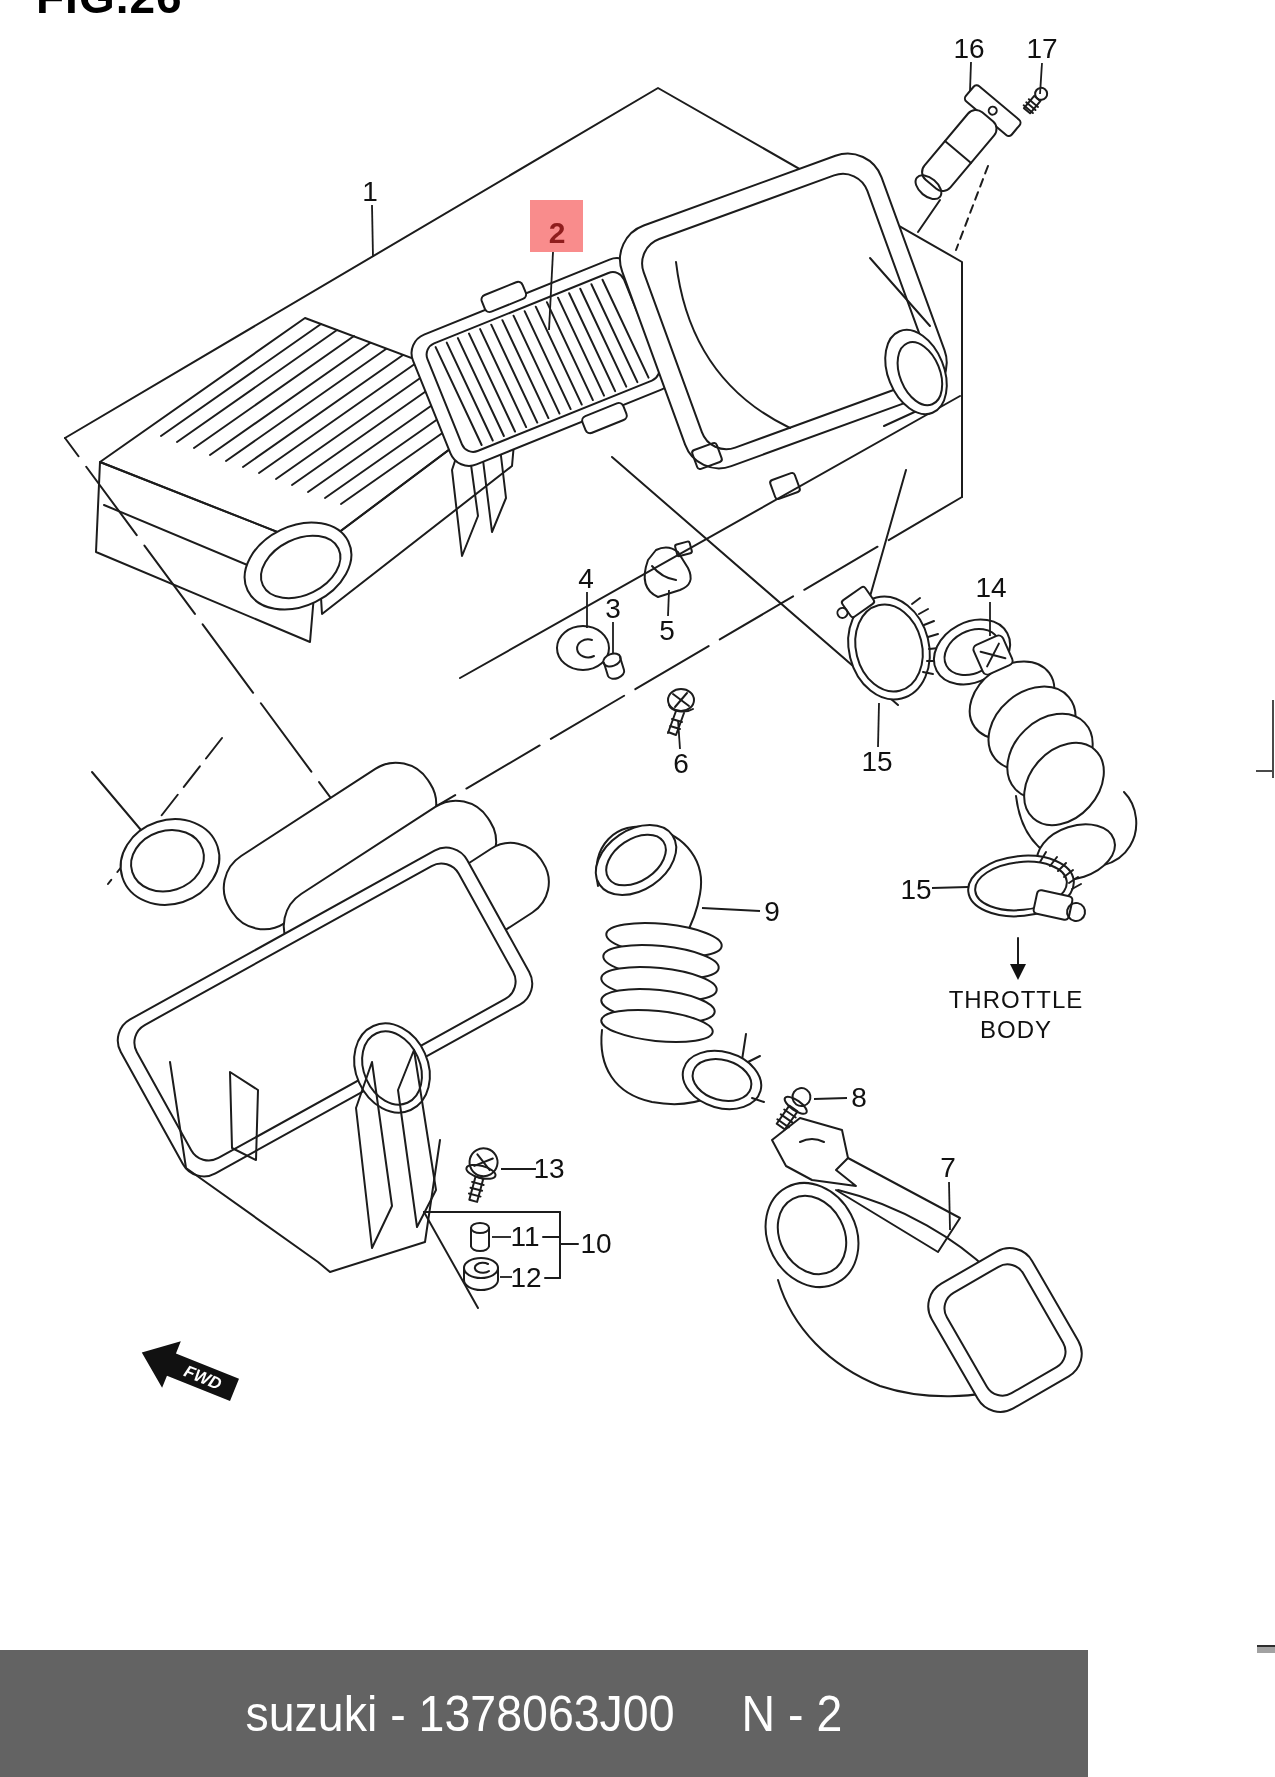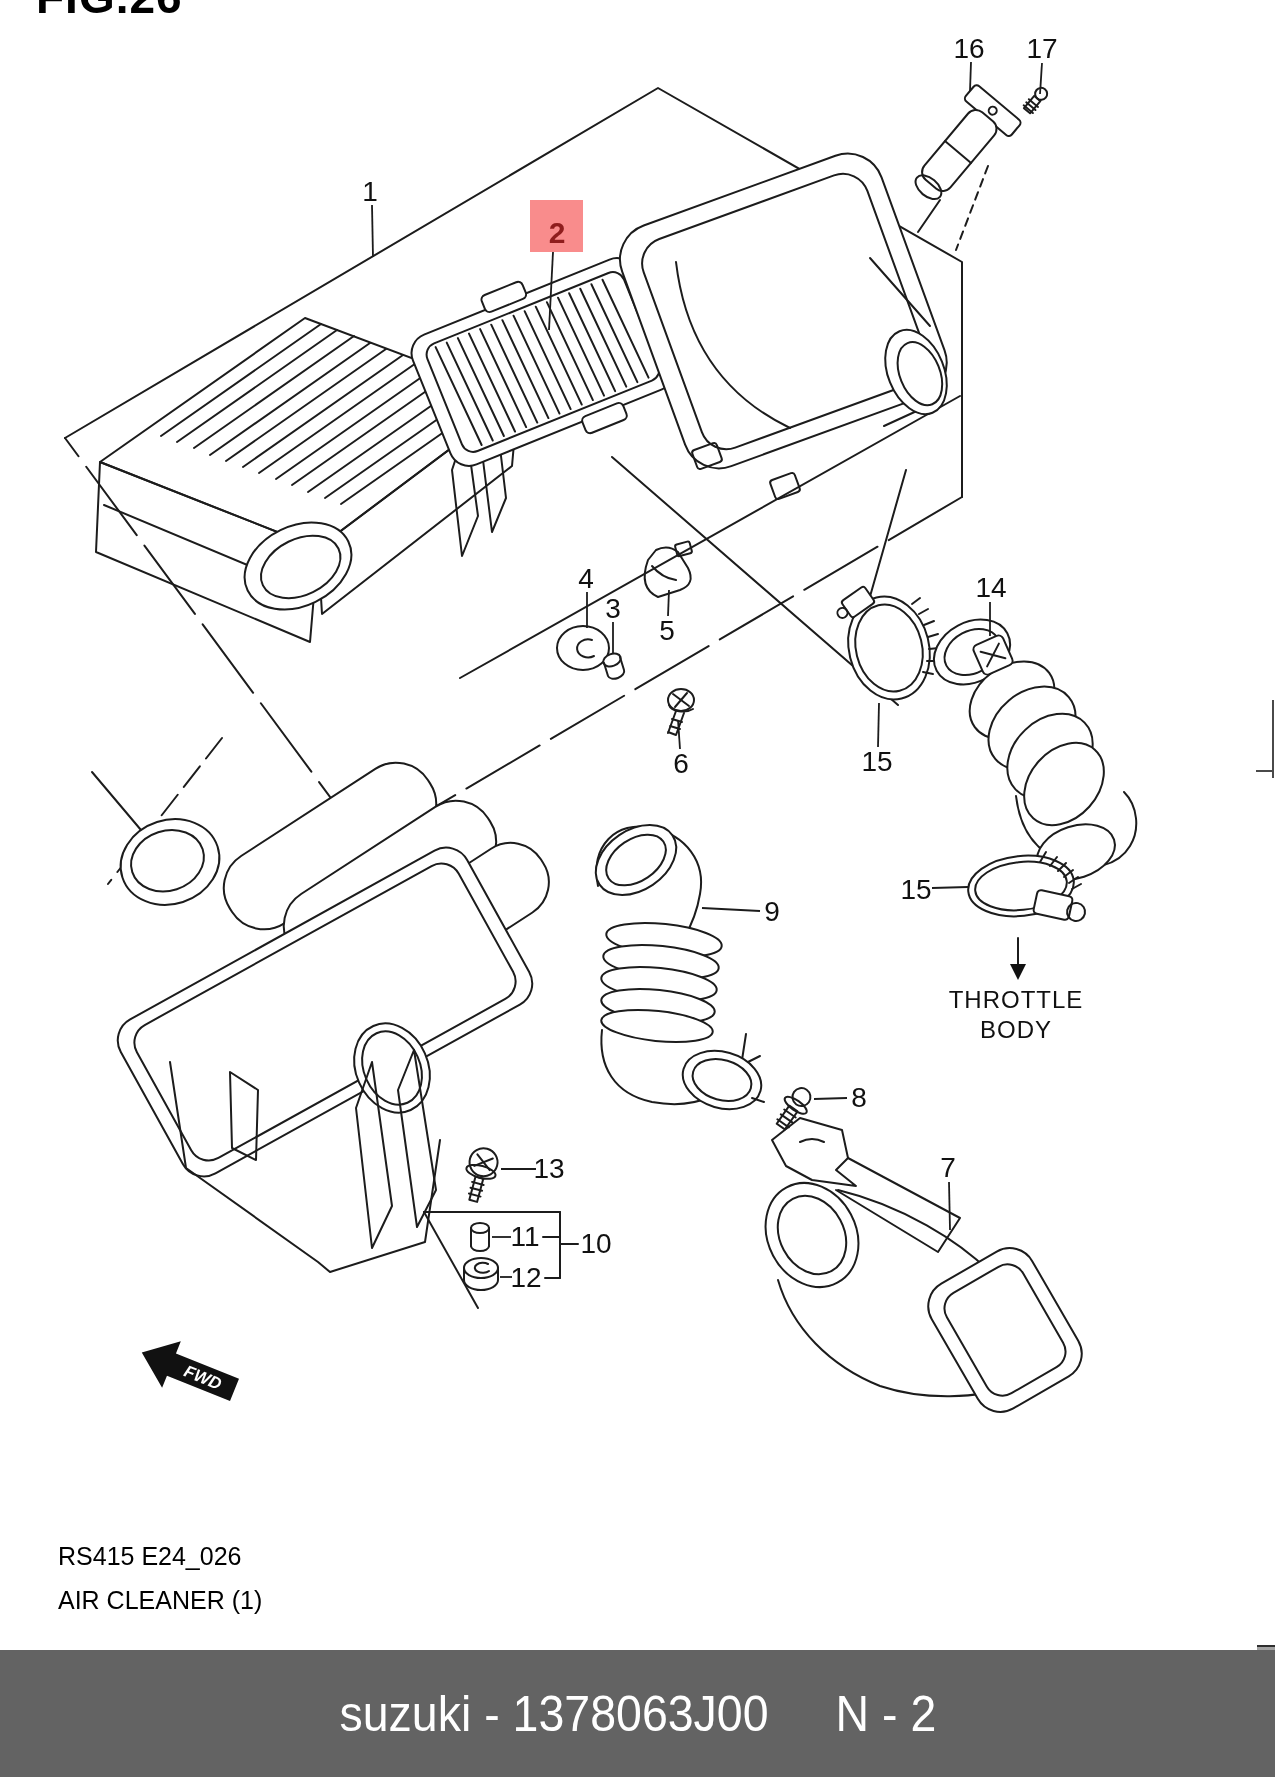--- a/index.html
+++ b/index.html
@@ -11,21 +11,21 @@
   .art path,.art line,.art rect,.art ellipse,.art circle,.art polygon,.art polyline{
       fill:none;stroke:#1c1c1c;stroke-width:2;stroke-linecap:round;stroke-linejoin:round;}
   .art .wfill{fill:#ffffff;}
   .art .bfill{fill:#111;stroke:none;}
   .callout{font-size:28px;fill:#111;text-anchor:middle;}
   .callout-hl{font-size:30px;fill:#8F1D1D;text-anchor:middle;font-weight:bold;}
   .ann{font-size:24px;fill:#111;text-anchor:middle;letter-spacing:1px;}
   .fwd-txt{font-size:17px;fill:#fff;font-style:italic;font-weight:bold;text-anchor:middle;}
   .leader{stroke:#1c1c1c;stroke-width:1.8;fill:none;}
   #caption{position:absolute;left:58px;top:1534px;line-height:44px;font-size:25px;color:#000;}
-  #footer{position:absolute;left:0;top:1650px;width:1275px;height:127px;background:#636363;
+  #footer{position:absolute;left:0;top:1650px;width:1088px;height:127px;background:#636363;
           display:flex;align-items:center;justify-content:center;}
   #footer .ftext{color:#fff;font-size:50px;transform:scaleX(0.93);white-space:nowrap;
                  display:flex;gap:72px;}
   #notch{position:absolute;left:1257px;top:1645px;width:18px;height:6px;background:#a2a2a2;
          border-top:2px solid #2e2e2e;}
   #edge-line{position:absolute;left:1272px;top:700px;width:2px;height:78px;background:#4a4a4a;}
   #edge-tick{position:absolute;left:1256px;top:770px;width:18px;height:2px;background:#4a4a4a;}
 </style>
 </head>
 <body>
@@ -381,24 +381,20 @@
       <text class="callout" x="969" y="58">16</text>
 
       <line class="leader" x1="1042" y1="63" x2="1040" y2="94"></line>
       <text class="callout" x="1042" y="58">17</text>
     </g>
 
     <text class="ann" x="1016" y="1008">THROTTLE</text>
     <text class="ann" x="1016" y="1038">BODY</text>
   </svg>
 
-  <div id="caption">
-    <div>RS415 E24_026</div>
-    <div>AIR CLEANER (1)</div>
-  </div>
 
   <div id="edge-line"></div>
   <div id="edge-tick"></div>
   <div id="notch"></div>
 
   <div id="footer">
     <div class="ftext">
       <span>suzuki - 1378063J00</span>
       <span>N - 2</span>
     </div>

